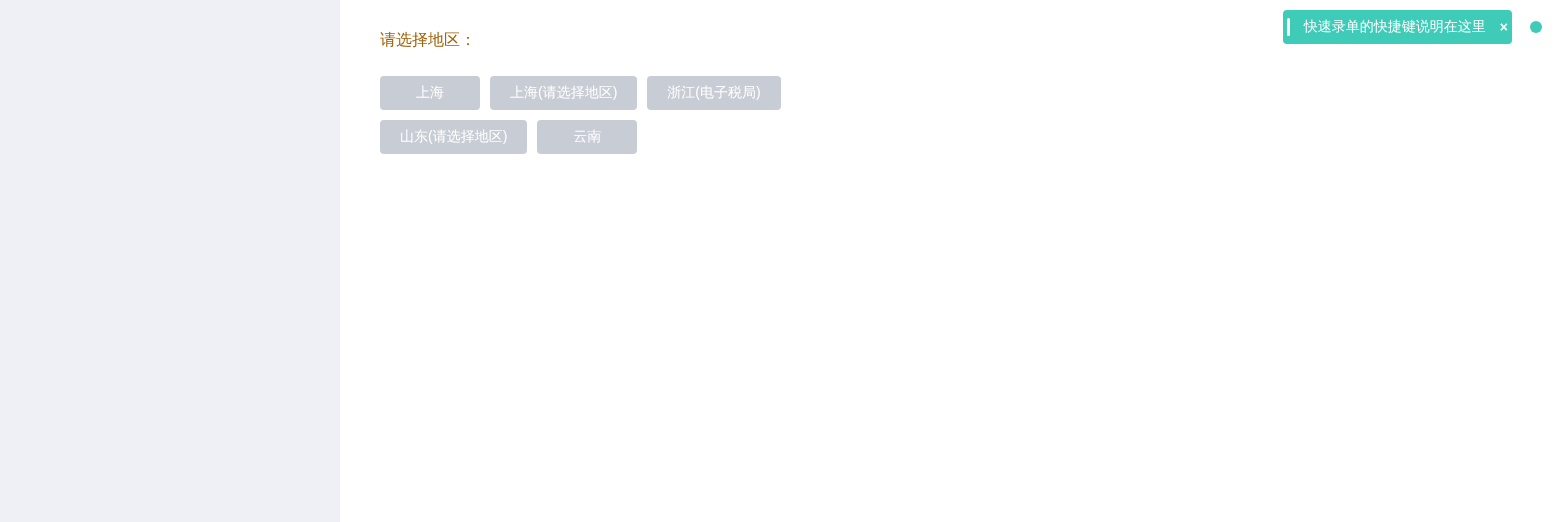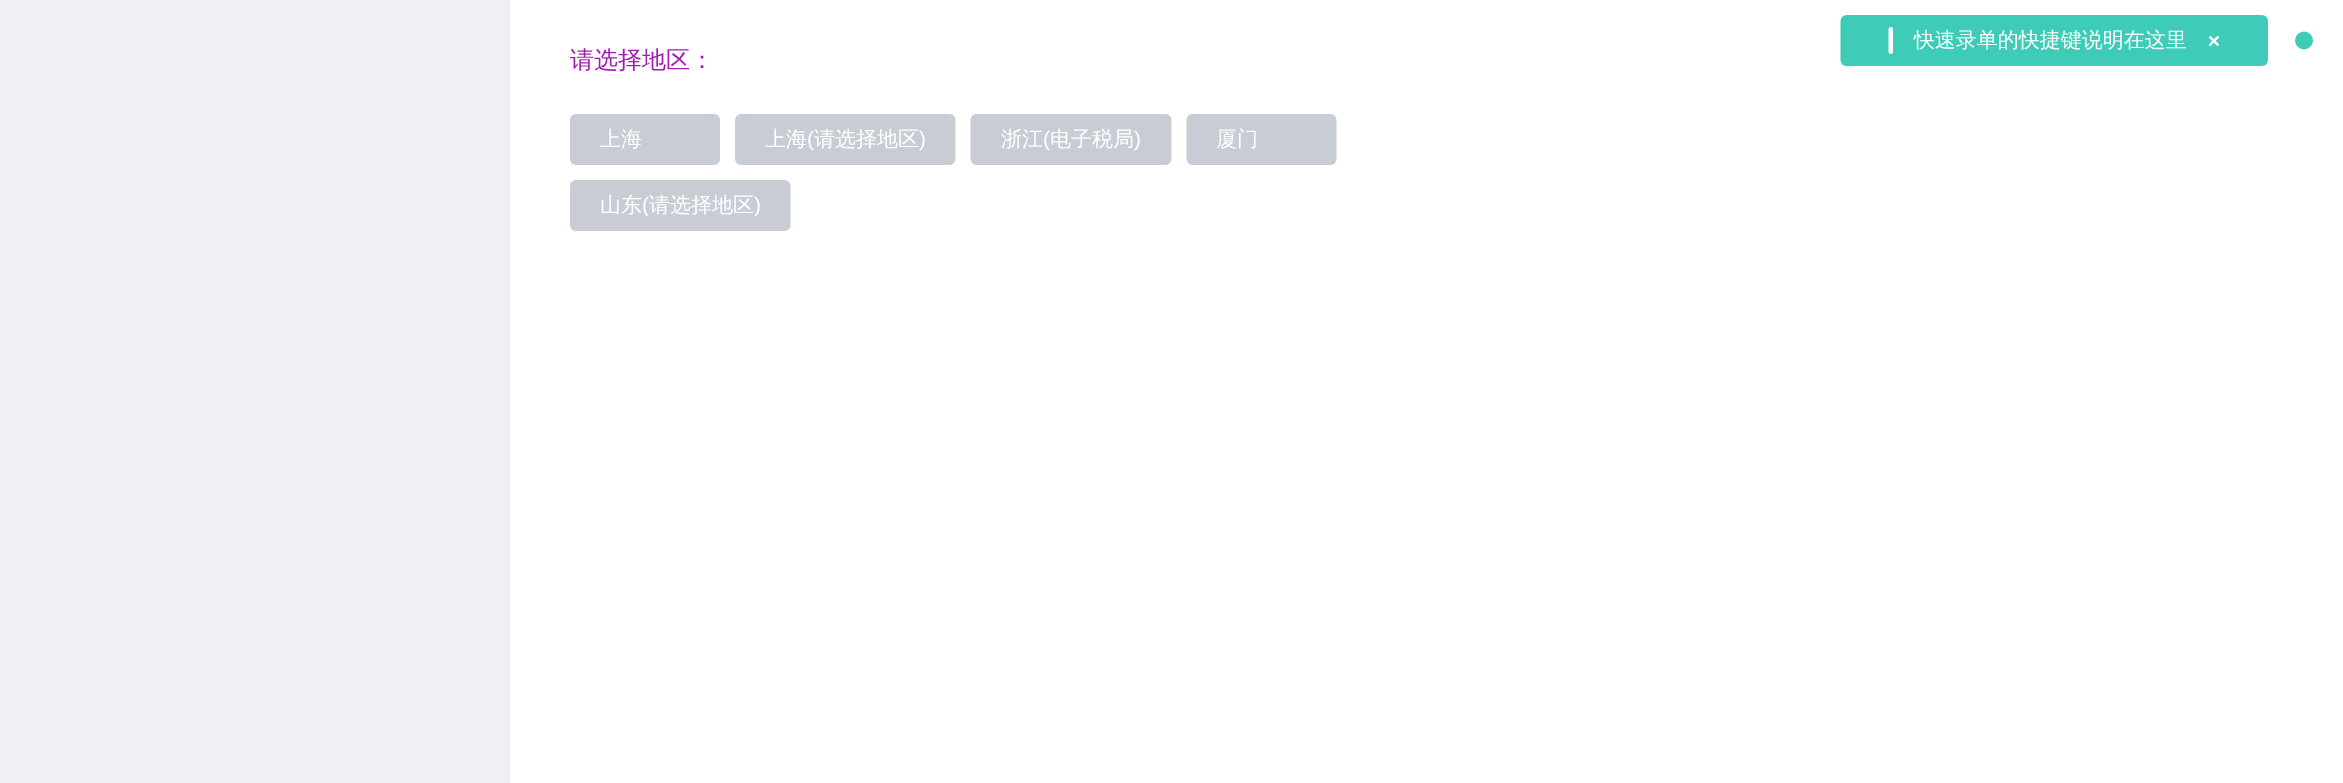--- a/index.html
+++ b/index.html
@@ -31,46 +31,46 @@
       left: 340px;
       top: 0;
       right: 0;
       height: 522px;
       background: #ffffff;
       padding: 30px 40px;
     }
 
     .page-title {
       font-size: 16px;
-      color: #a21caf;
+      color: #a16207;
       margin-bottom: 25px;
       font-weight: normal;
     }
 
     .region-btn {
       background: #c8ccd4;
       border: none;
       border-radius: 4px;
       color: #fff;
       padding: 8px 20px;
       font-size: 14px;
       cursor: pointer;
       min-width: 100px;
-      text-align: left;
+      text-align: center;
       font-family: "Microsoft YaHei", "PingFang SC", sans-serif;
     }
 
     
     .tooltip-banner {
       position: absolute;
       top: 10px;
       right: 50px;
       background: #3ecbb8;
       color: #fff;
-      padding: 8px 32px;
+      padding: 8px 4px;
       border-radius: 4px;
       font-size: 14px;
       display: flex;
       align-items: center;
       gap: 10px;
       white-space: nowrap;
     }
 
     .tooltip-banner::before {
       content: '';
@@ -119,26 +119,26 @@
 
 <div class="main-content">
 
   <div class="page-title">请选择地区：</div>
 
   <div class="row-1">
 
   <button class="region-btn">上海</button>
       <button class="region-btn">上海(请选择地区)</button>
       <button class="region-btn">浙江(电子税局)</button>
-      <button class="region-btn">厦门</button>
     </div>
 
   <div class="row-2">
 
   <button class="region-btn">山东(请选择地区)</button>
+      <button class="region-btn">云南</button>
     </div>
 
 </div>
 
 <div class="tooltip-banner">
   <span>快速录单的快捷键说明在这里</span>
   <span class="tooltip-close">×</span>
 </div>
 
 <div class="tooltip-dot">

